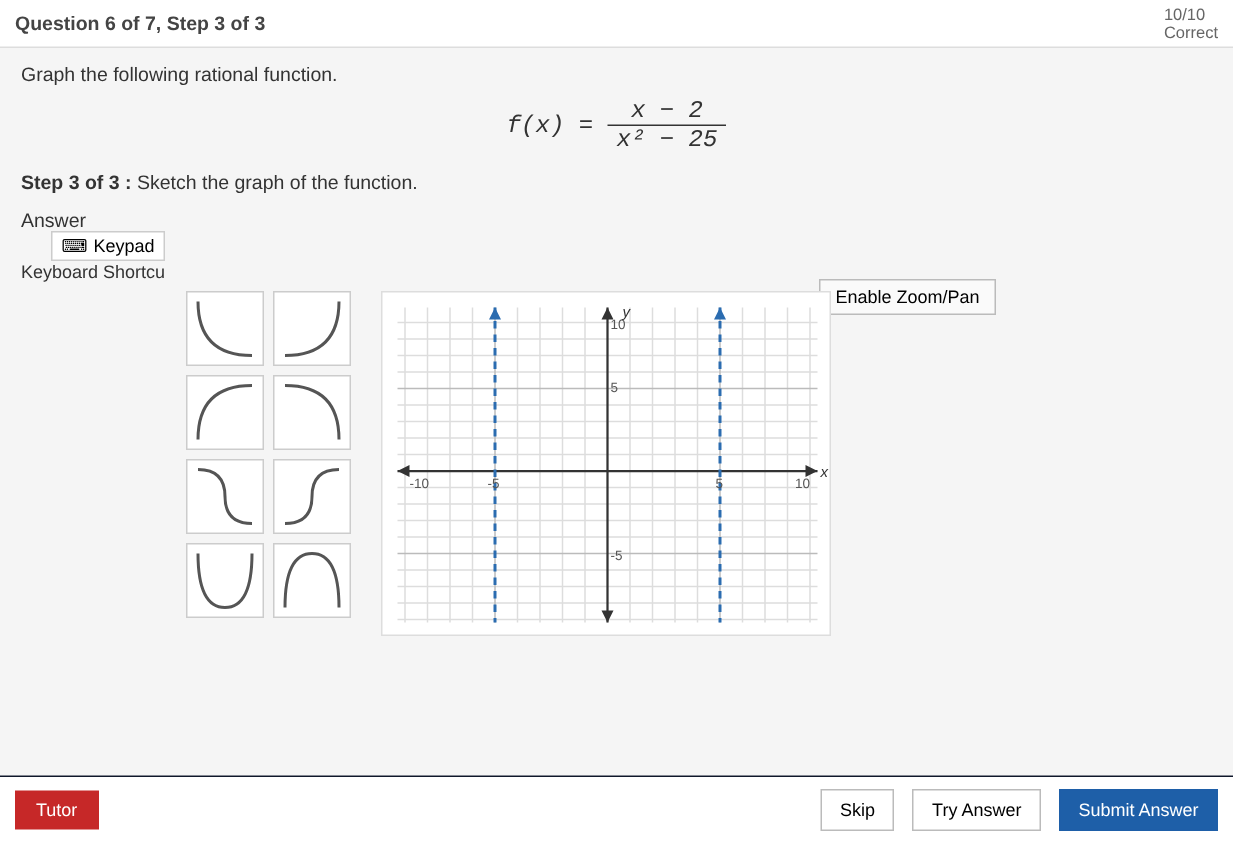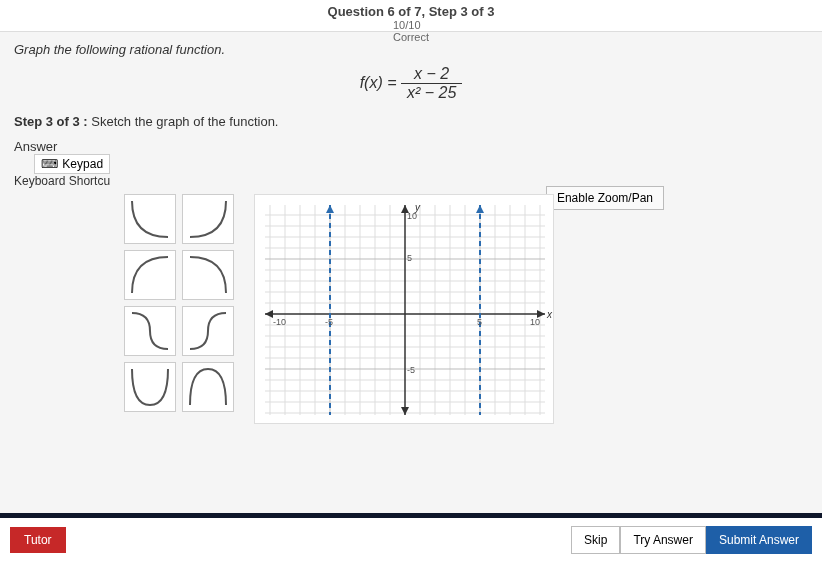--- a/index.html
+++ b/index.html
@@ -1,47 +1,47 @@
 <!DOCTYPE html>
 <html><head>
 <meta charset="utf-8">
 <style>
 * { box-sizing: border-box; margin: 0; padding: 0; }
 body { font-family: Arial, sans-serif; font-size: 13px; color: #333; background: #f5f5f5; width: 822px; height: 562px; overflow: hidden; position: relative; }
-.topbar { display: flex; align-items: center; justify-content: space-between; padding: 4px 10px; background: #fff; border-bottom: 1px solid #ddd; height: 32px; flex-direction: column; }
+.topbar { display: flex; align-items: center; justify-content: space-between; padding: 4px 10px; background: #fff; border-bottom: 1px solid #ddd; height: 32px; }
 .topbar-left { font-weight: bold; font-size: 13px; color: #444; }
 .topbar-center { text-align: left; font-size: 11px; color: #666; }
 .topbar-right { display: flex; align-items: center; gap: 8px; }
 .progress { width: 180px; height: 10px; background: #ddd; border-radius: 5px; overflow: hidden; }
 .progress-fill { height: 100%; background: #5b8fd6; }
 .avatar { width: 24px; height: 24px; border-radius: 50%; background: #ccc; border: 1px solid #aaa; }
 .inco { font-size: 13px; color: #333; }
 .content { padding: 10px 14px; }
-.prompt { font-size: 13px; color: #333; margin-bottom: 8px; font-style: italic; }
-.eq { text-align: center; font-family: Liberation Sans, sans-serif; font-size: 16px; margin: 8px 0 12px; font-style: italic; }
+.prompt { font-size: 13px; color: #333; margin-bottom: 8px; }
+.eq { text-align: center; font-family: Liberation Mono, monospace; font-size: 16px; margin: 8px 0 12px; font-style: italic; }
 .eq .frac { display: inline-block; vertical-align: middle; text-align: center; }
 .eq .num { display: block; border-bottom: 1px solid #333; padding: 0 6px; }
 .eq .den { display: block; padding: 0 6px; }
 .step { font-size: 13px; color: #333; margin-bottom: 0; }
 .step b { font-weight: bold; }
 .answer-row { display: flex; justify-content: space-between; align-items: flex-start; margin: 10px 0 6px; flex-direction: column; }
 .answer-label { font-size: 13px; color: #333; }
 .keypad-block { text-align: right; font-size: 12px; color: #333; }
 .keypad-btn { display: inline-flex; align-items: center; gap: 4px; border: 1px solid #ccc; padding: 2px 6px; background: #fff; font-size: 12px; cursor: pointer; }
 .hint { font-size: 12px; color: #555; margin: 6px 0 10px; }
 .work { display: flex; gap: 20px; align-items: flex-start; }
 .shapes { display: grid; grid-template-columns: 52px 52px; grid-auto-rows: 50px; gap: 6px; margin-left: 110px; }
 .shape { width: 52px; height: 50px; border: 1px solid #ccc; background: #fff; display: flex; align-items: center; justify-content: center; cursor: pointer; }
 .shape svg { width: 42px; height: 40px; }
 .graph-wrap { position: relative; }
 .zoom-btn { position: absolute; top: -8px; right: -110px; padding: 4px 10px; font-size: 12px; border: 1px solid #bbb; background: #fafafa; cursor: pointer; }
 .graph { width: 300px; height: 230px; background: #fff; border: 1px solid #ddd; position: relative; }
-.footer { position: absolute; bottom: 0; left: 0; right: 0; display: flex; justify-content: space-between; align-items: center; padding: 8px 10px; background: #fff; border-top: 5px solid #0f172a; }
+.footer { position: absolute; bottom: 0; left: 0; right: 0; display: flex; justify-content: space-between; align-items: center; padding: 8px 10px; background: #fff; border-top: 1px solid #0f172a; }
 .tutor { background: #c62828; color: #fff; padding: 6px 14px; font-size: 12px; border: none; cursor: pointer; }
-.footer-right { display: flex; gap: 0; }
+.footer-right { display: flex; gap: 12px; }
 .btn { padding: 6px 12px; font-size: 12px; border: 1px solid #bbb; background: #fff; cursor: pointer; }
 .btn.primary { background: #1e5fa8; color: #fff; border-color: #1e5fa8; }
 </style>
 </head>
 <body>
 
 <div class="topbar">
   <div class="topbar-left">Question 6 of 7, Step 3 of 3</div>
   <div class="topbar-center">
     <div>10/10</div>

